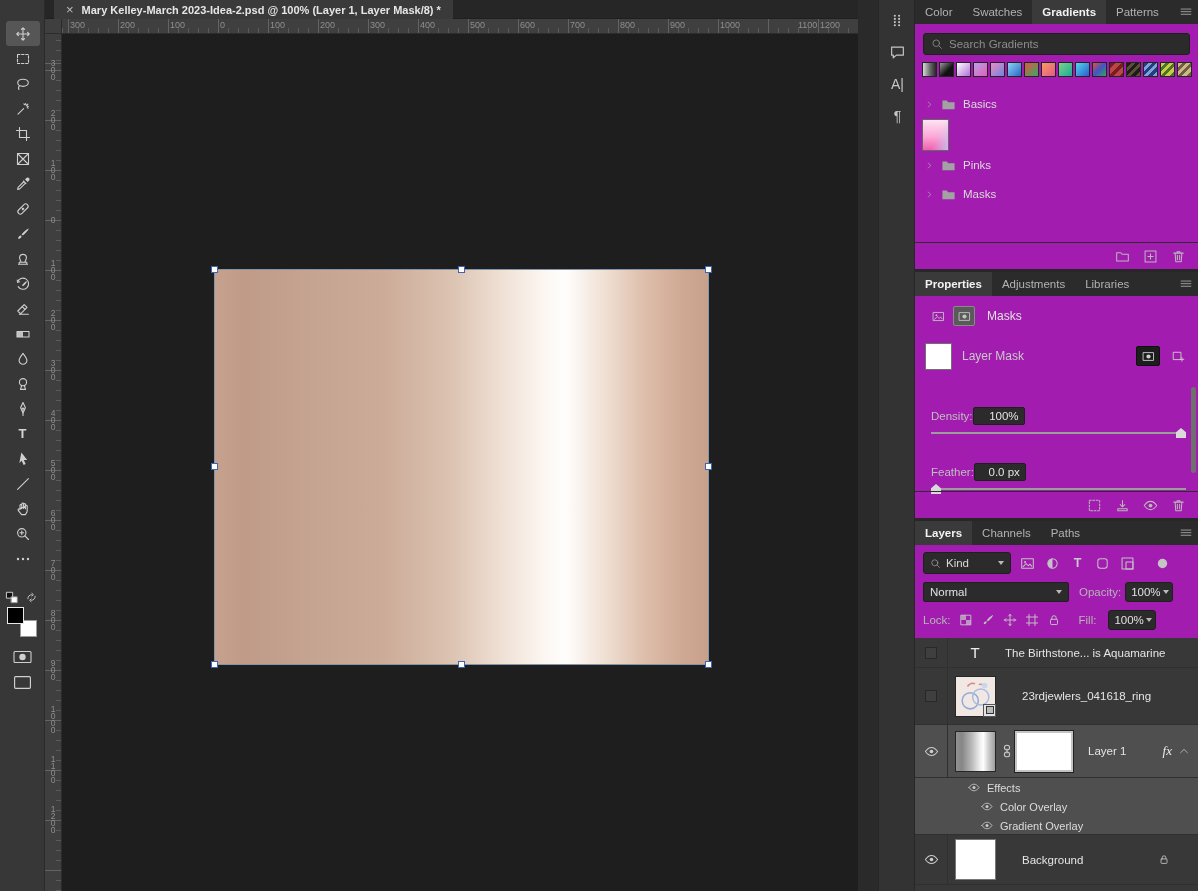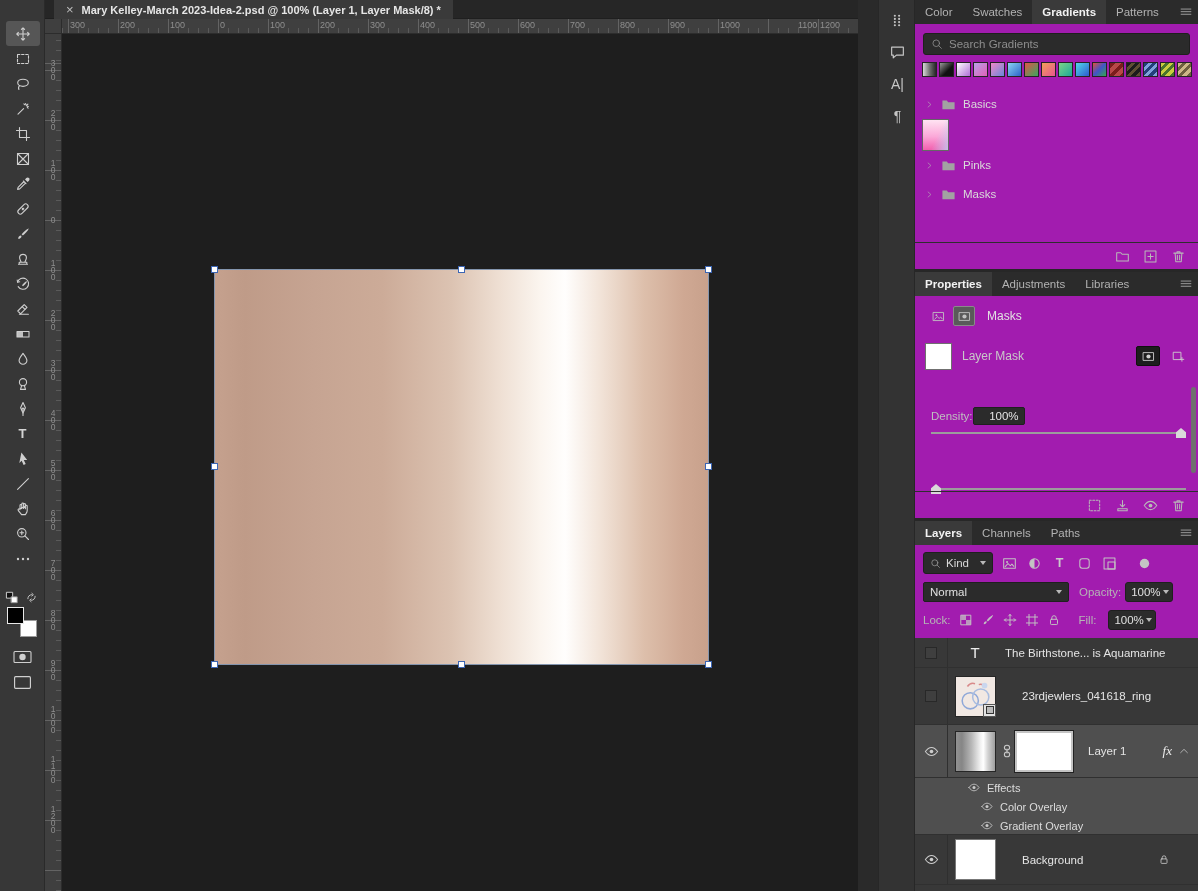--- a/index.html
+++ b/index.html
@@ -99,21 +99,21 @@
 .pvalue{width:52px;height:18px;background:#2b2b2b;border:1px solid #1f1f1f;border-radius:2px;color:#e3e3e3;display:flex;align-items:center;justify-content:flex-end;padding-right:5px}
 .pslider{position:absolute;left:16px;right:12px;height:12px}
 .ptrack{position:absolute;left:0;right:0;top:5px;height:2px;background:#9c9c9c}
 .pthumb{position:absolute;top:1px;width:10px;height:10px;background:#d9d9d9;clip-path:polygon(50% 0,100% 42%,100% 100%,0 100%,0 42%)}
 #density-row{top:135px}#density-slider{top:155px}
 #feather-row{top:191px}#feather-slider{top:211px}
 #props-scroll{position:absolute;right:2px;top:115px;width:5px;height:86px;background:#6f6f6f;border-radius:3px}
 
 
 #filter-row{position:absolute;left:8px;right:6px;top:31px;height:22px;display:flex;align-items:center;gap:8px;color:#c3c3c3}
-#kind-combo{width:70px;height:22px;background:#2b2b2b;border:1px solid #1f1f1f;border-radius:3px;display:flex;align-items:center;gap:5px;padding:0 6px;font-size:11.5px;color:#d8d8d8;flex:0 0 auto}
+#kind-combo{width:88px;height:22px;background:#2b2b2b;border:1px solid #1f1f1f;border-radius:3px;display:flex;align-items:center;gap:5px;padding:0 6px;font-size:11.5px;color:#d8d8d8;flex:0 0 auto}
 #kind-combo .icon{width:11px;height:11px;color:#9a9a9a}
 .dd-arrow{width:0;height:0;border-left:3.5px solid transparent;border-right:3.5px solid transparent;border-top:4px solid #b9b9b9;margin-left:auto}
 .ficon{width:17px;height:17px;display:flex;align-items:center;justify-content:center;color:#c3c3c3}
 .ficon svg{width:15px;height:15px}
 .ficon.tletter{font-size:12.5px;font-weight:bold;color:#c9c9c9}
 #filter-toggle{margin-left:10px}
 #blend-row{position:absolute;left:8px;right:6px;top:61px;height:20px;display:flex;align-items:center;font-size:11.5px}
 #blend-combo{width:146px;height:20px;background:#2b2b2b;border:1px solid #1f1f1f;border-radius:2px;display:flex;align-items:center;padding:0 6px;color:#e0e0e0;gap:4px}
 .dimlabel{color:#b5b5b5;margin-left:10px}
 .mini-combo{width:48px;height:20px;background:#2b2b2b;border:1px solid #1f1f1f;border-radius:3px;display:flex;align-items:center;padding:0 5px;color:#e0e0e0;margin-left:4px;gap:2px}
@@ -548,20 +548,24 @@
           </span>
       </div>
       <div class="prow" id="density-row">
         <span>Density:</span>
         <span class="pvalue">100%</span>
       </div>
       <div class="pslider" id="density-slider">
         <div class="ptrack"></div>
         <div class="pthumb" id="density-thumb" style="left: calc(100% - 10px);"></div>
       </div>
+      <div class="prow" id="feather-row">
+        <span>Feather:</span>
+        <span class="pvalue">0.0 px</span>
+      </div>
       <div class="pslider" id="feather-slider">
         <div class="ptrack"></div>
         <div class="pthumb" id="feather-thumb" style="left: calc(0% + 0px);"></div>
       </div>
       <div class="panel-footer">
         <span class="icon">
             <svg viewBox="0 0 16 16">
               <rect x="2.5" y="2.5" width="11" height="11" stroke-dasharray="2 1.7"></rect>
             </svg>
           </span>

